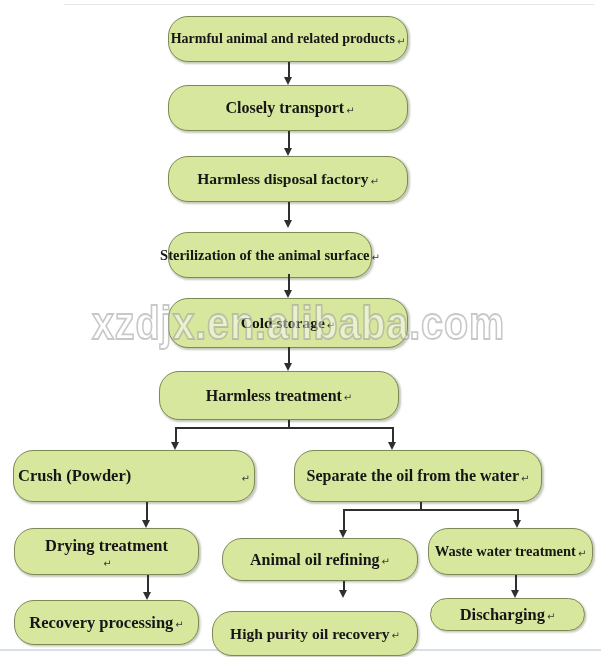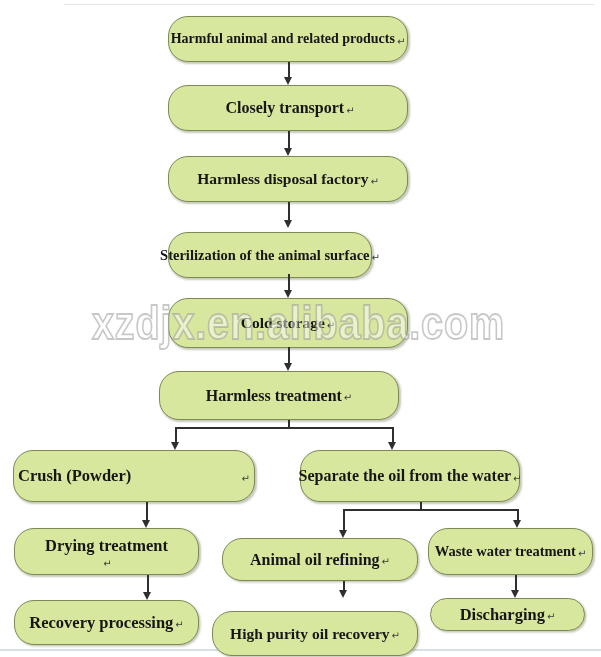--- a/index.html
+++ b/index.html
@@ -75,21 +75,21 @@
   </div>
   <div class="node t160" style="left:152px;top:371px;width:240px;height:49px;margin-left:7px;">
     <span>Harmless treatment</span>
       <span class="ret">↵</span>
   </div>
 
   <div class="node t165" style="left:13px;top:450px;width:242px;height:52px;justify-content:space-between;">
     <span>Crush (Powder)</span>
       <span class="ret">↵</span>
   </div>
-  <div class="node t160" style="left:300px;top:450px;width:220px;height:52px;">
+  <div class="node t160" style="left:294px;top:450px;width:248px;height:52px;">
     <span>Separate the oil from the water</span>
       <span class="ret">↵</span>
   </div>
 
   <div class="node t165" style="left:14px;top:528px;width:185px;height:47px;flex-direction:column;">
     <span>Drying treatment</span>
       <span class="ret">↵</span>
   </div>
   <div class="node t165" style="left:14px;top:600px;width:185px;height:45px;">
     <span>Recovery processing</span>

